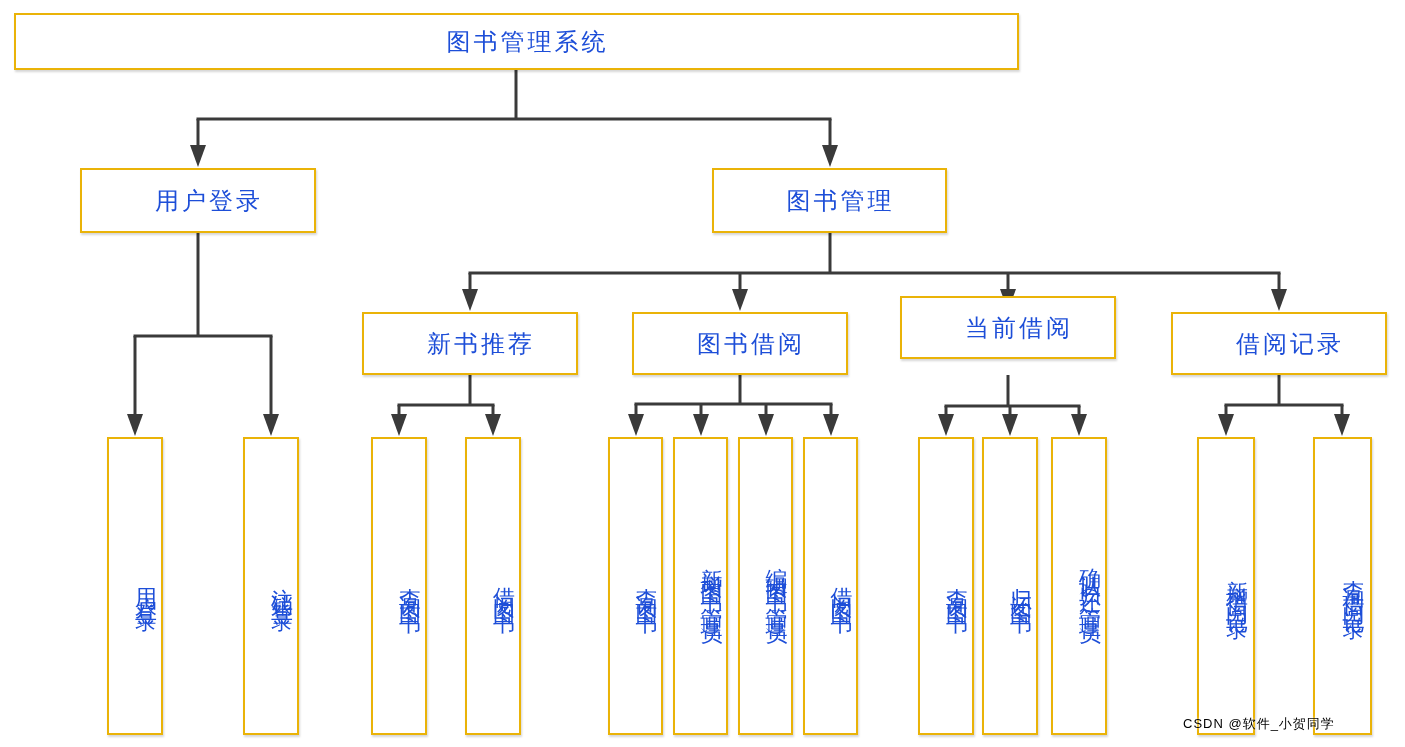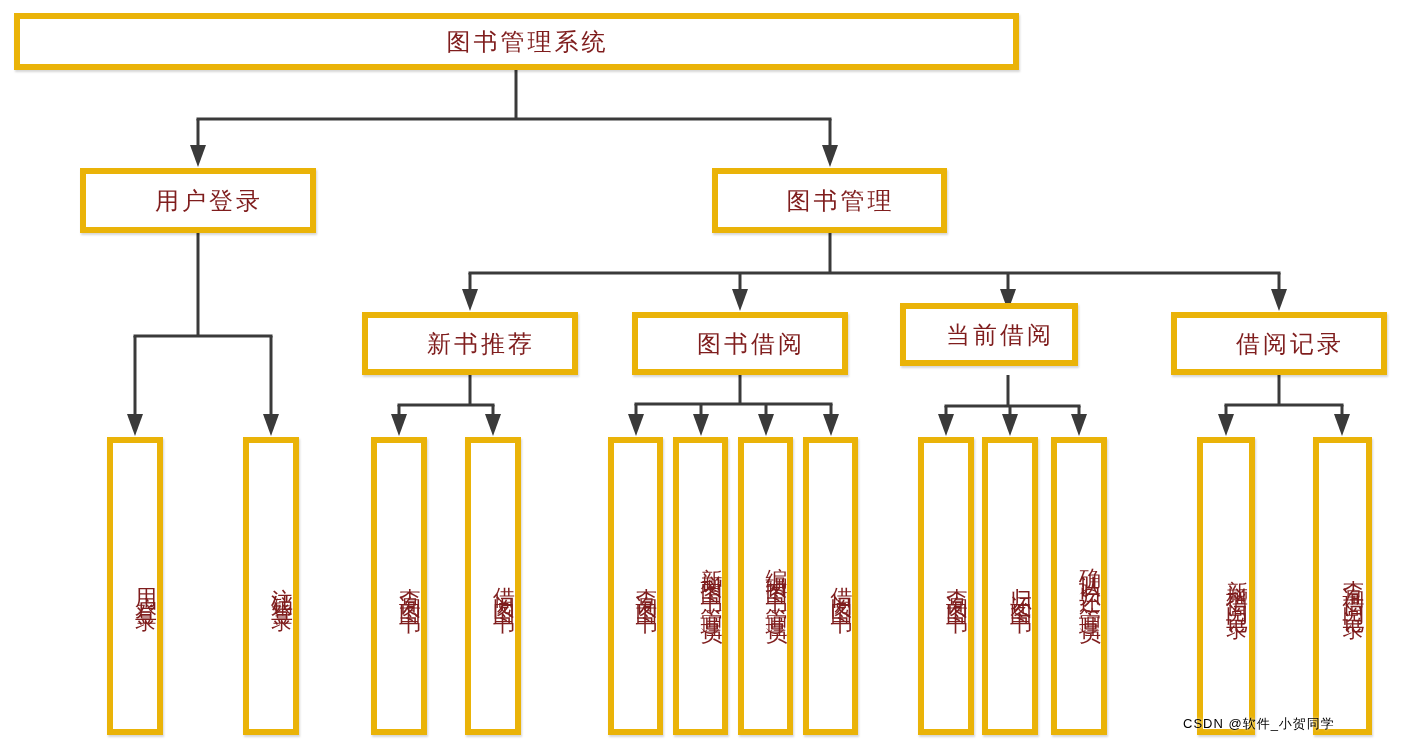--- a/index.html
+++ b/index.html
@@ -16,23 +16,23 @@
     position: absolute;
     left: 0; top: 0;
     width: 1405px; height: 747px;
     pointer-events: none;
   }
   .connectors line { stroke: #3a3a3a; stroke-width: 3; }
   .connectors polygon { fill: #3a3a3a; stroke: none; }
   .node {
     position: absolute;
     box-sizing: border-box;
-    border: 6px solid #eab308;
+    border: 2px solid #eab308;
     background: #ffffff;
-    color: #7f1d1d;
+    color: #1d4ed8;
     display: flex;
     align-items: center;
     justify-content: center;
     box-shadow: 1px 2px 2px rgba(0,0,0,0.16);
     padding-left: 22px;
   }
   .node.h {
     font-size: 24px;
     letter-spacing: 3px;
     white-space: nowrap;
@@ -123,21 +123,21 @@
     <polygon points="1342,436 1334,414 1350,414"></polygon>
   </svg>
 
   <div class="node h" style="left:14px; top:13px; width:1005px; height:57px;">图书管理系统</div>
 
   <div class="node h" style="left:80px; top:168px; width:236px; height:65px;">用户登录</div>
   <div class="node h" style="left:362px; top:312px; width:216px; height:63px;">新书推荐</div>
 
   <div class="node h" style="left:712px; top:168px; width:235px; height:65px;">图书管理</div>
   <div class="node h" style="left:632px; top:312px; width:216px; height:63px;">图书借阅</div>
-  <div class="node h" style="left:900px; top:303px; width:178px; height:63px;">当前借阅</div>
+  <div class="node h" style="left:900px; top:296px; width:216px; height:63px;">当前借阅</div>
   <div class="node h" style="left:1171px; top:312px; width:216px; height:63px;">借阅记录</div>
 
   <div class="node v" style="left:107px; top:437px; width:56px; height:298px;">用户登录</div>
   <div class="node v" style="left:243px; top:437px; width:56px; height:298px;">注销登录</div>
 
   <div class="node v" style="left:371px; top:437px; width:56px; height:298px;">查询图书</div>
   <div class="node v" style="left:465px; top:437px; width:56px; height:298px;">借阅图书</div>
 
   <div class="node v" style="left:608px; top:437px; width:55px; height:298px;">查询图书</div>
   <div class="node v" style="left:673px; top:437px; width:55px; height:298px;">新增图书（管理员）</div>

